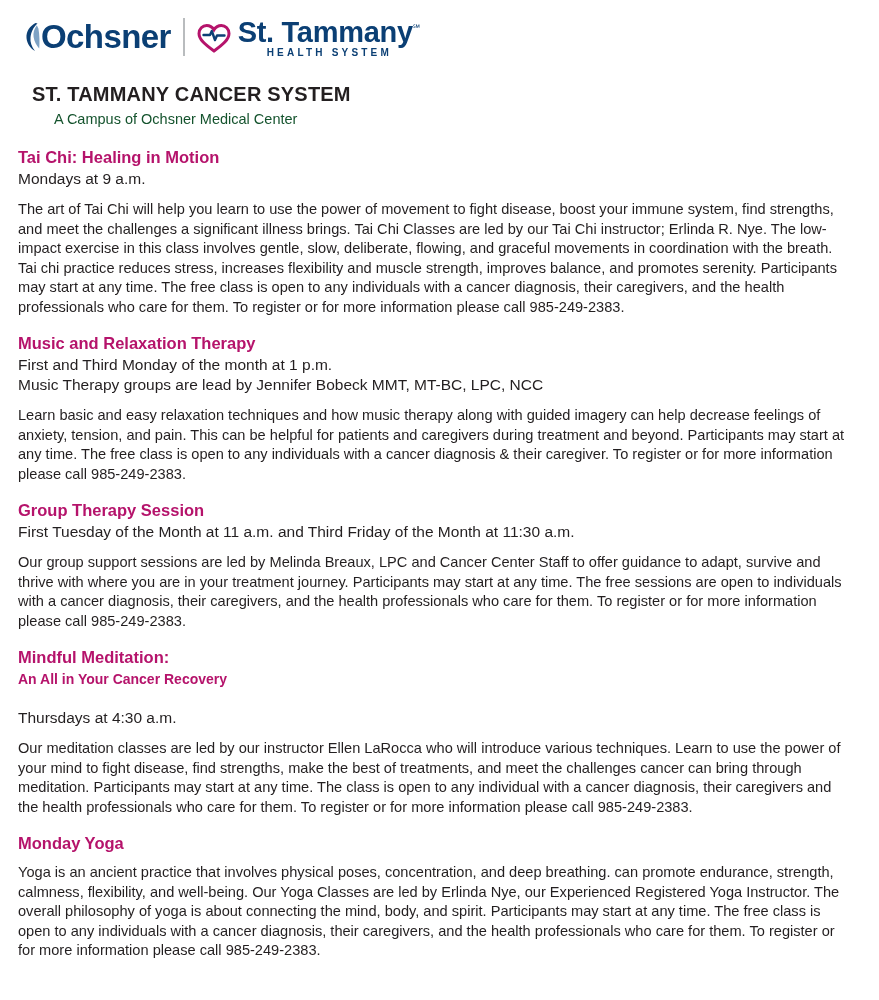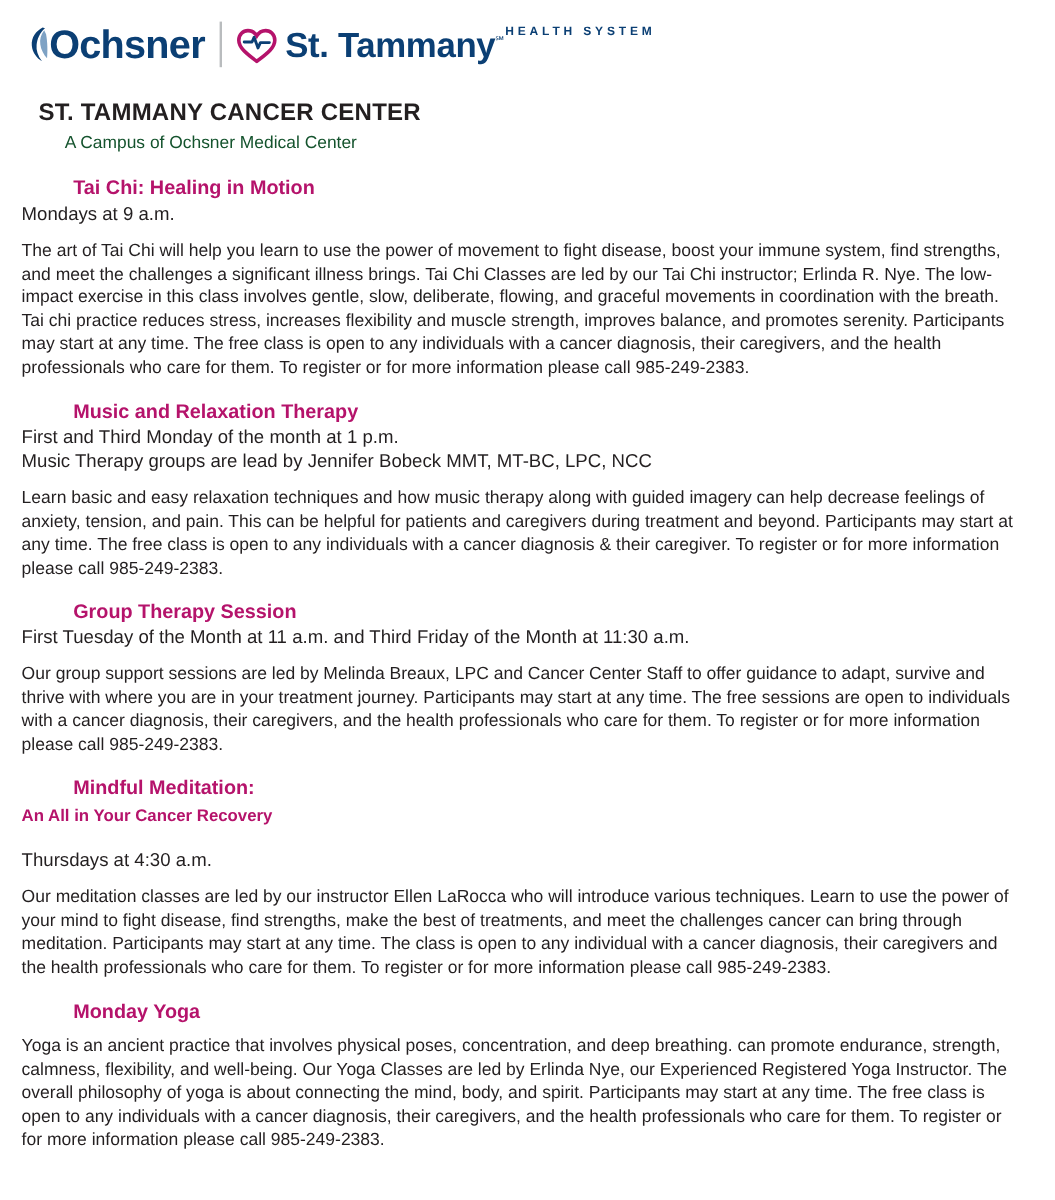--- a/index.html
+++ b/index.html
@@ -62,21 +62,21 @@
     gap: 7px;
   }
   .heart-icon {
     width: 34px;
     height: 30px;
     position: relative;
     top: 1px;
   }
   .st-text {
     display: flex;
-    flex-direction: row;
+    flex-direction: column;
     justify-content: center;
   }
   .st-name {
     font-family: "Liberation Sans", sans-serif;
     font-weight: bold;
     font-size: 29px;
     color: #0b3f74;
     line-height: 29px;
     letter-spacing: -0.3px;
     position: relative;
@@ -123,21 +123,20 @@
   }
   .section {
     margin-bottom: 16px;
   }
   .section-heading {
     color: #b5136b;
     font-size: 16.5px;
     font-weight: bold;
     line-height: 21px;
     margin-bottom: 1px;
-    margin-left: 43px;
   }
   .section-heading2 {
     color: #b5136b;
     font-size: 14px;
     font-weight: bold;
     line-height: 21px;
     margin-bottom: 18px;
   }
   .section-when {
     font-size: 15.5px;
@@ -184,21 +183,21 @@
       <span class="st-text">
         <span class="st-name">
           <span>St. Tammany</span><span class="st-tm">℠</span>
         </span>
         <span class="st-sub">HEALTH SYSTEM</span>
       </span>
     </div>
   </div>
 
   <div class="title-block">
-    <div class="doc-title">ST. TAMMANY CANCER CENTER</div>
+    <div class="doc-title">ST. TAMMANY CANCER SYSTEM</div>
     <div class="doc-subtitle">A Campus of Ochsner Medical Center</div>
   </div>
 
   <div class="content">
 
     <div class="section">
       <div class="section-heading">Tai Chi: Healing in Motion</div>
       <div class="section-when">Mondays at 9 a.m.</div>
       <div class="section-body">The art of Tai Chi will help you learn to use the power of movement to fight disease, boost your immune system, find strengths, and meet the challenges a significant illness brings. Tai Chi Classes are led by our Tai Chi instructor; Erlinda R. Nye.  The low-impact exercise in this class involves gentle, slow, deliberate, flowing, and graceful movements in coordination with the breath.  Tai chi practice reduces stress, increases flexibility and muscle strength, improves balance, and promotes serenity. Participants may start at any time. The free class is open to any individuals with a cancer diagnosis, their caregivers, and the health professionals who care for them. To register or for more information please call 985-249-2383.</div>
     </div>

